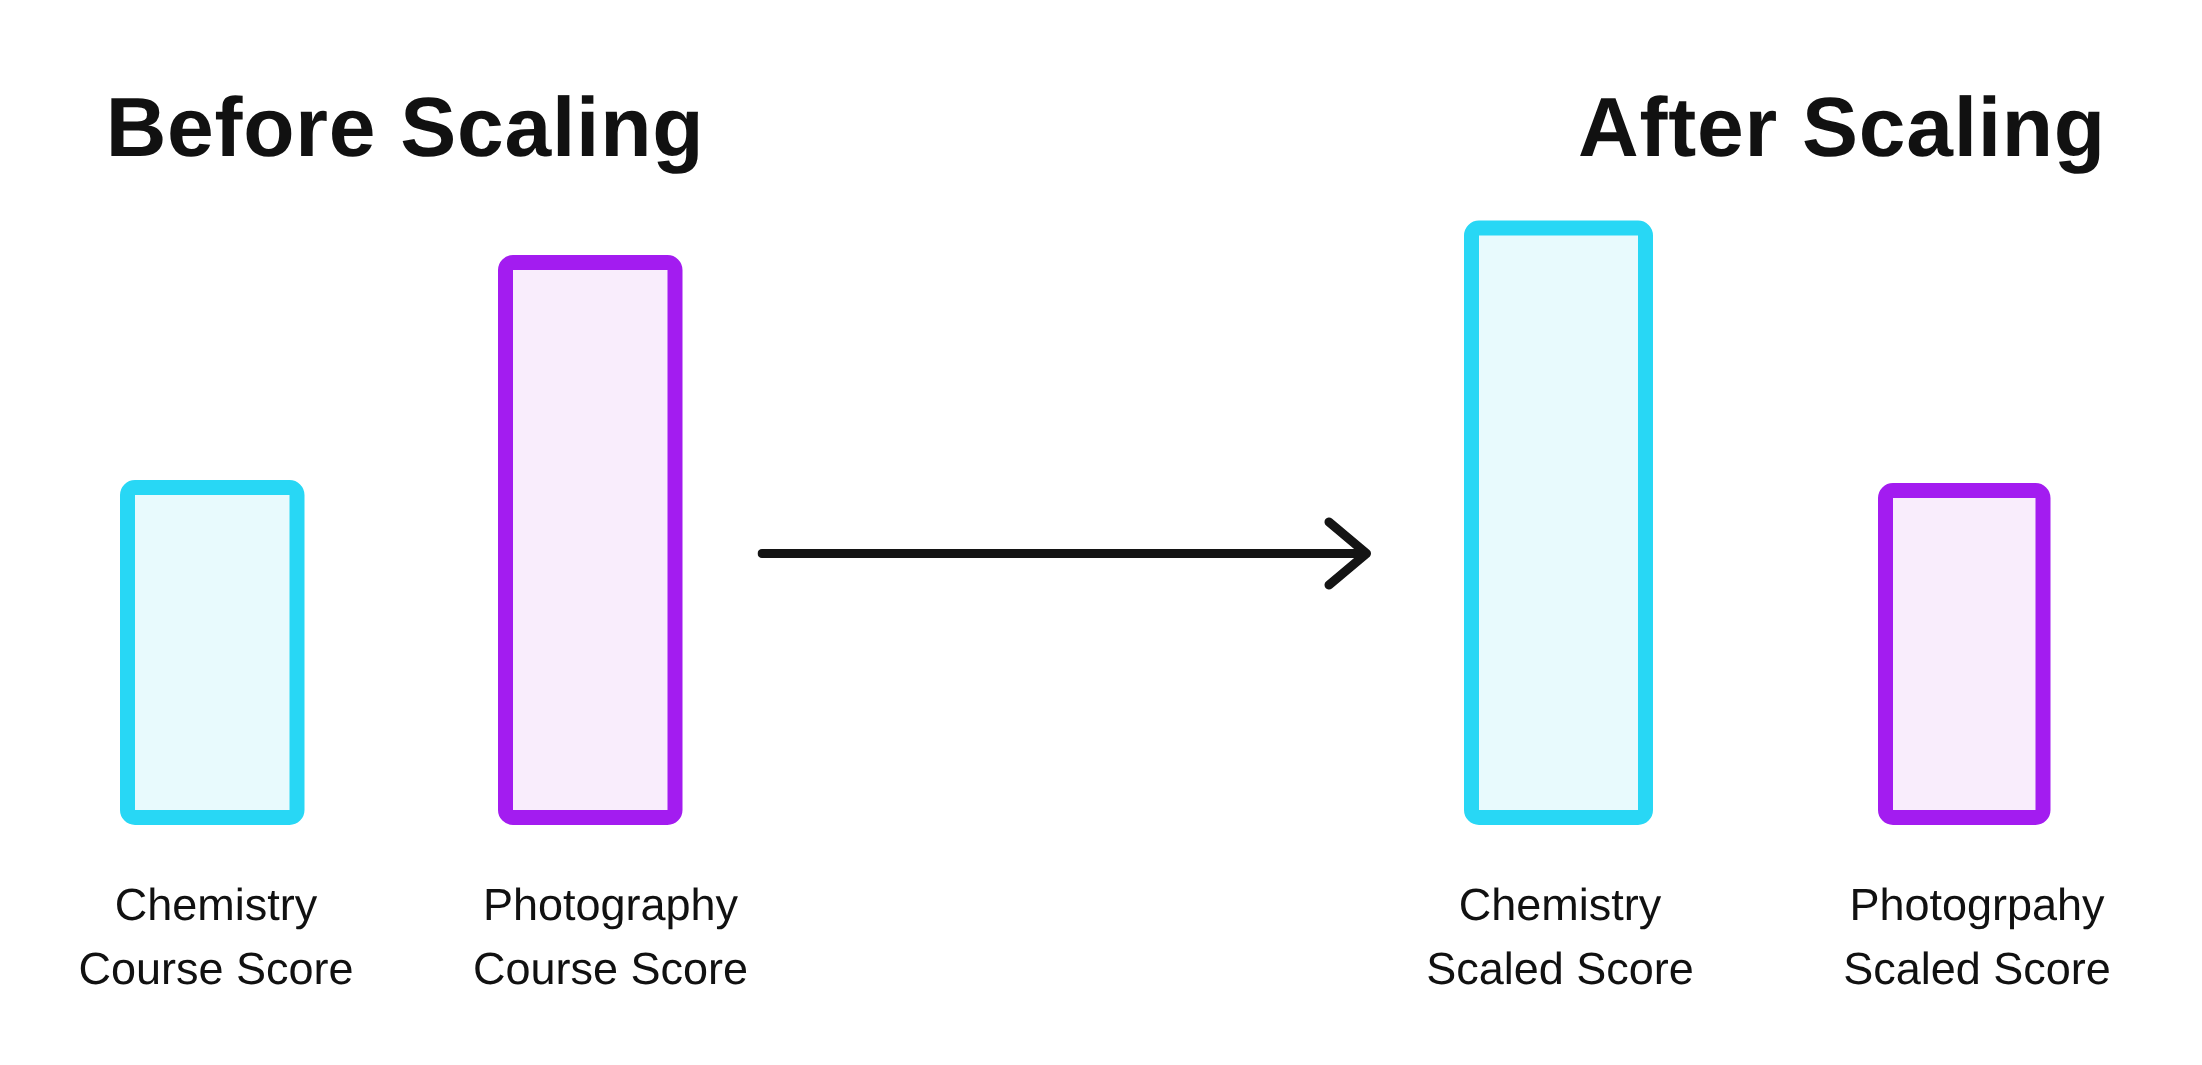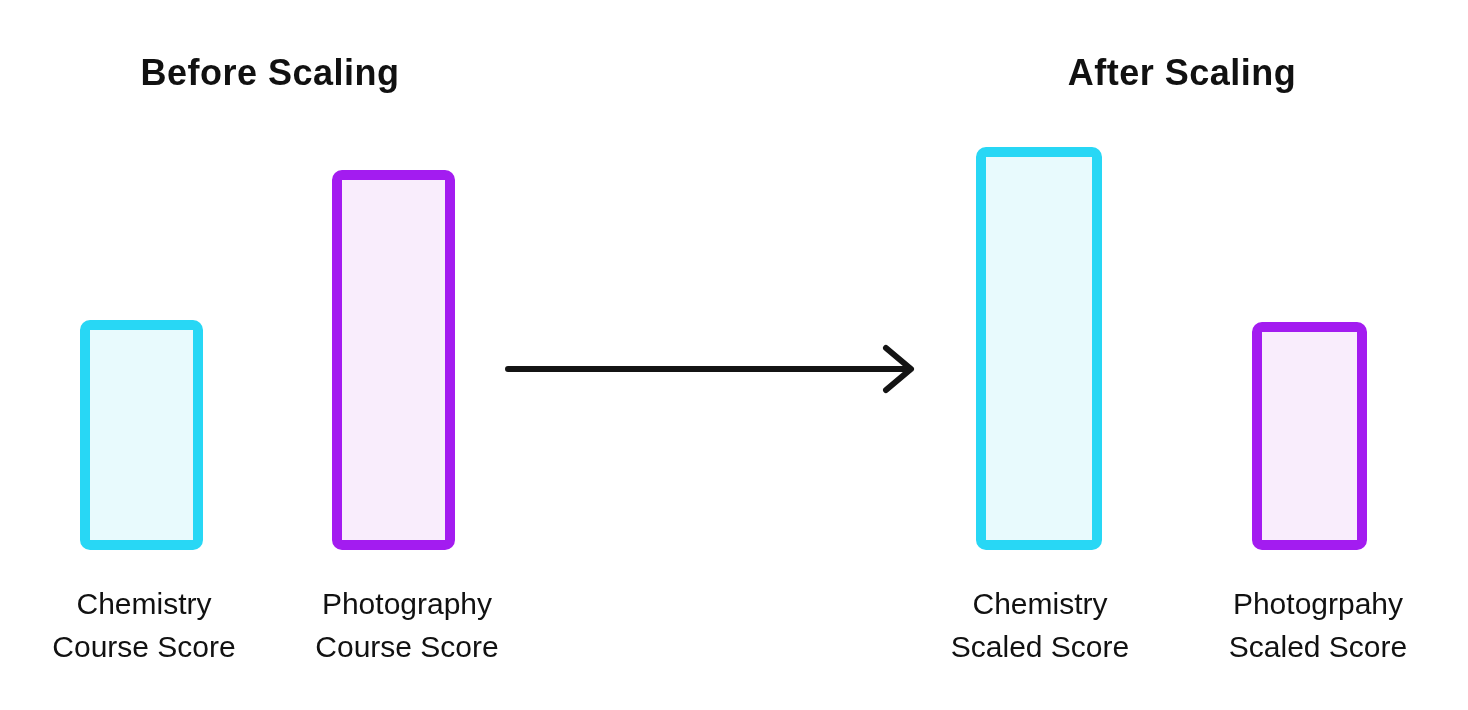--- a/index.html
+++ b/index.html
@@ -9,28 +9,28 @@
     height: 710px;
     background: #ffffff;
     overflow: hidden;
     font-family: "Liberation Sans", sans-serif;
     color: var(--text, #111111);
   }
   .panel-title {
     position: absolute;
     top: 52px;
     transform: translateX(-50%);
-    font-size: 36px;
+    font-size: 56px;
     font-weight: 700;
     letter-spacing: 0.5px;
     white-space: nowrap;
     text-align: right;
   }
   #title-before { left: 270px; }
-  #title-after  { left: 1182px; }
+  #title-after  { left: 1228px; }
 
   .bar {
     position: absolute;
     bottom: 160px;
     box-sizing: border-box;
     border-style: solid;
     border-width: 10px;
     border-radius: 10px;
   }
   .bar.cyan   { border-color: var(--cyan-border, #28d7f5);   background: var(--cyan-fill, #e8fafd); }

